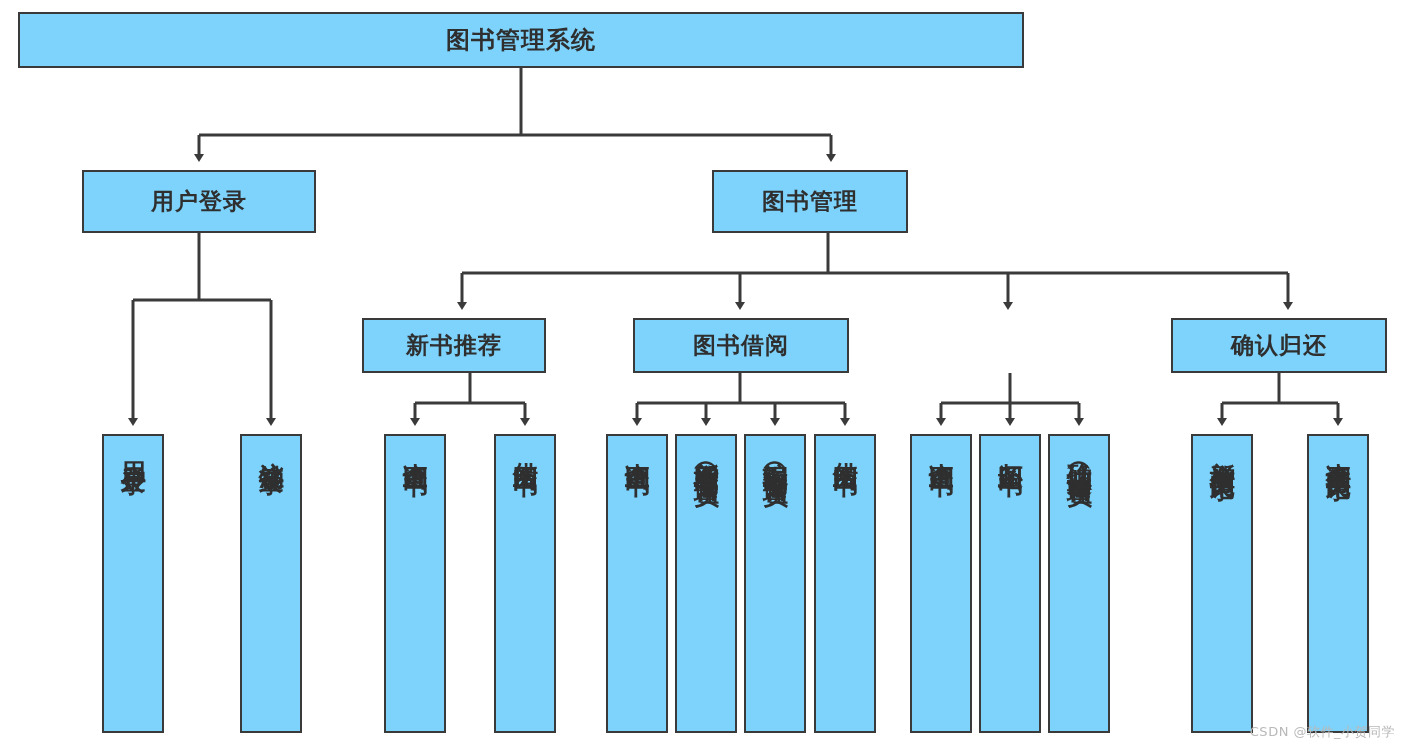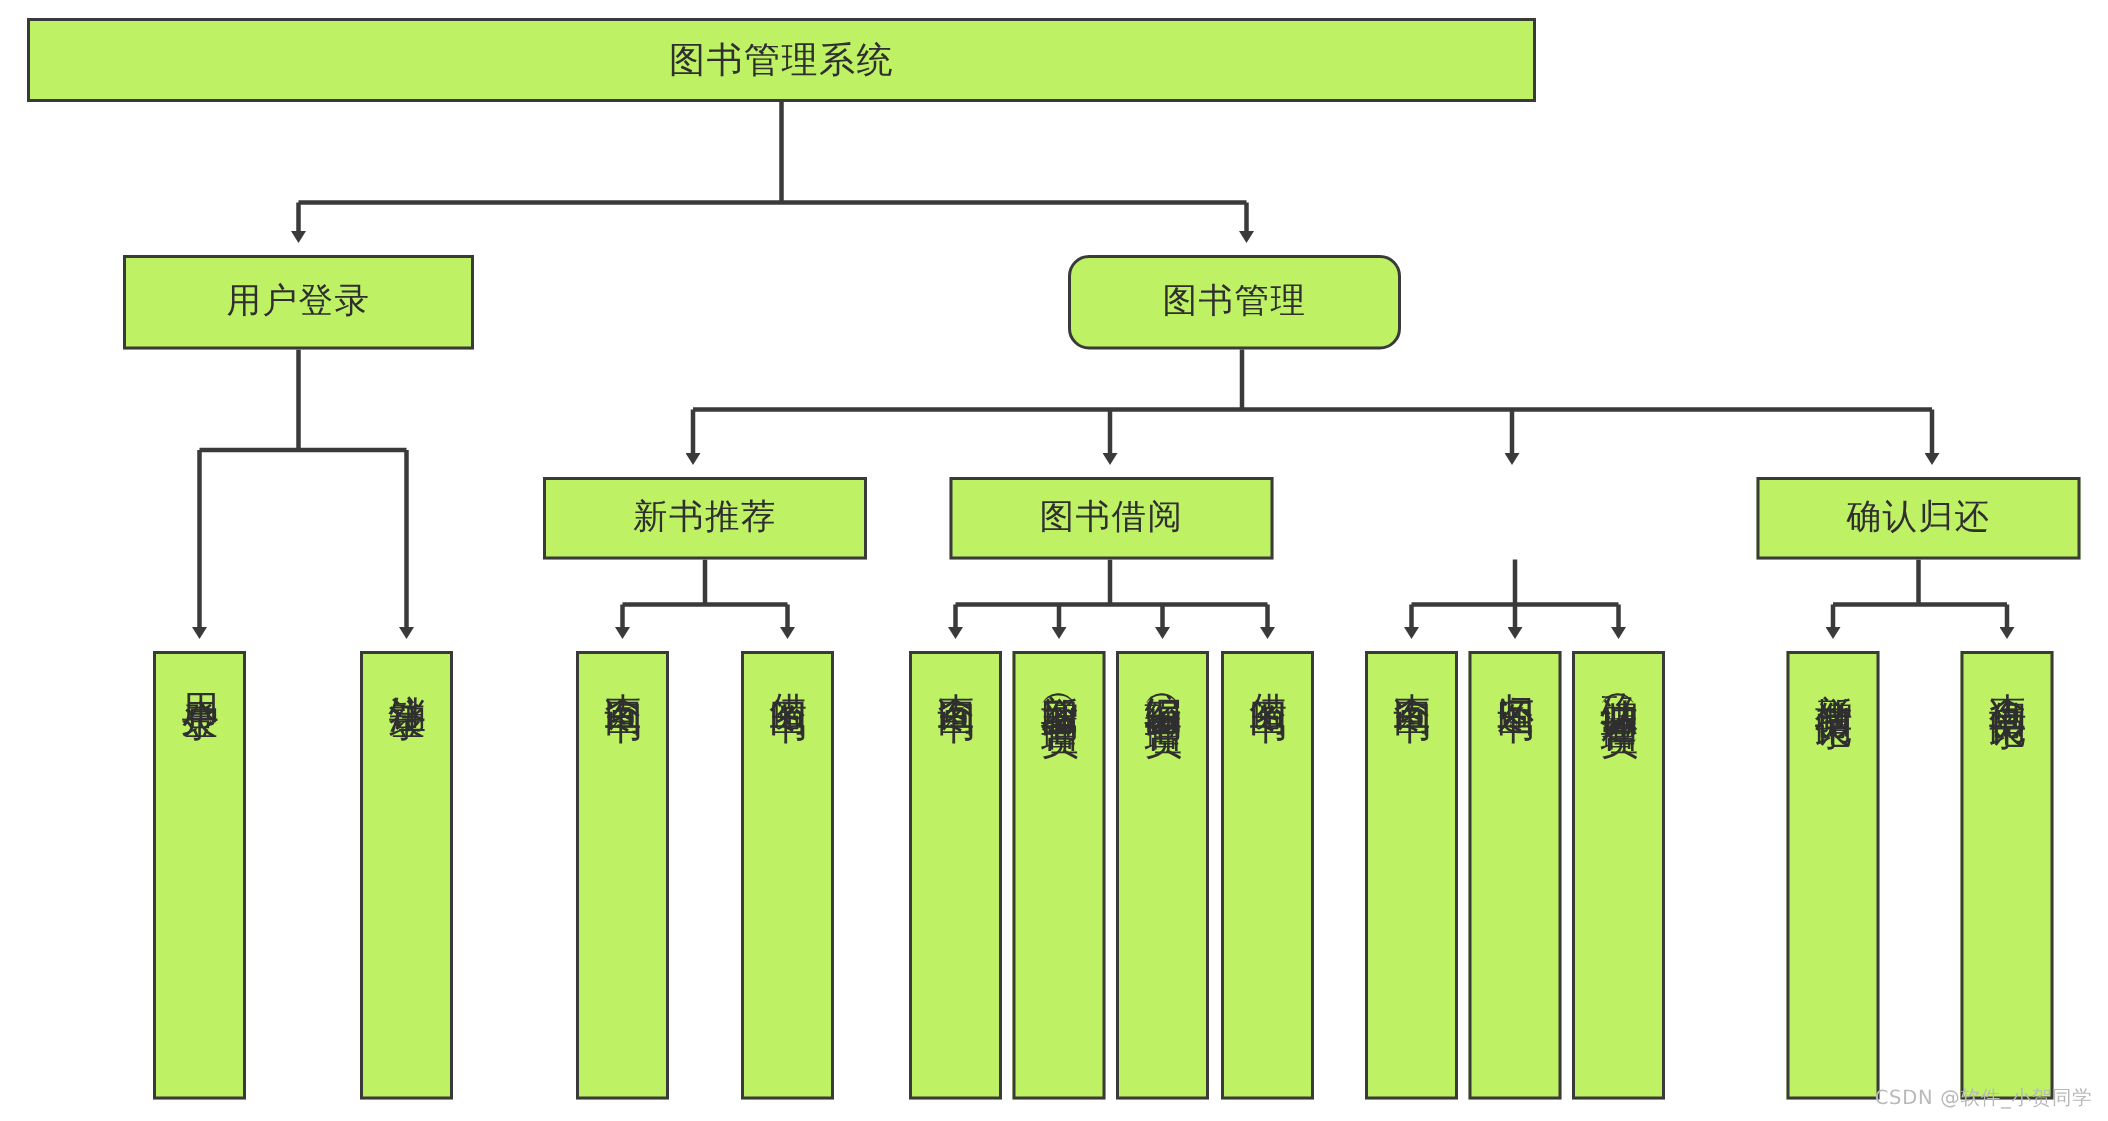--- a/index.html
+++ b/index.html
@@ -21,26 +21,27 @@
     position: absolute;
     left: 0;
     top: 0;
     width: 1405px;
     height: 747px;
     pointer-events: none;
   }
   .node {
     position: absolute;
     box-sizing: border-box;
-    background: #bef264;
+    background: #7dd3fc;
     border: 2px solid #3a3a3a;
     display: flex;
     align-items: center;
     justify-content: center;
     color: #2f2f2f;
+    font-weight: bold;
   }
   .node.horiz {
     font-size: 23px;
     letter-spacing: 1px;
     line-height: 1.2;
     white-space: nowrap;
   }
   .node.root {
     font-size: 24px;
   }
@@ -124,25 +125,25 @@
     </g>
   </svg>
 
   <div class="node horiz root" style="left:18px; top:12px; width:1006px; height:56px;">
     <span>图书管理系统</span>
   </div>
 
   <div class="node horiz" style="left:82px; top:170px; width:234px; height:63px;">
     <span>用户登录</span>
   </div>
-  <div class="node horiz" style="left:712px; top:170px; width:222px; height:63px;border-radius:14px;">
+  <div class="node horiz" style="left:712px; top:170px; width:196px; height:63px;">
     <span>图书管理</span>
   </div>
 
-  <div class="node horiz" style="left:362px; top:318px; width:216px; height:55px;">
+  <div class="node horiz" style="left:362px; top:318px; width:184px; height:55px;">
     <span>新书推荐</span>
   </div>
   <div class="node horiz" style="left:633px; top:318px; width:216px; height:55px;justify-content:center;">
     <span>图书借阅</span>
   </div>
   <div class="node horiz" style="left:1171px; top:318px; width:216px; height:55px;">
     <span>确认归还</span>
   </div>
 
   <div class="node leaf" style="left:102px; top:434px; width:62px; height:299px;">

